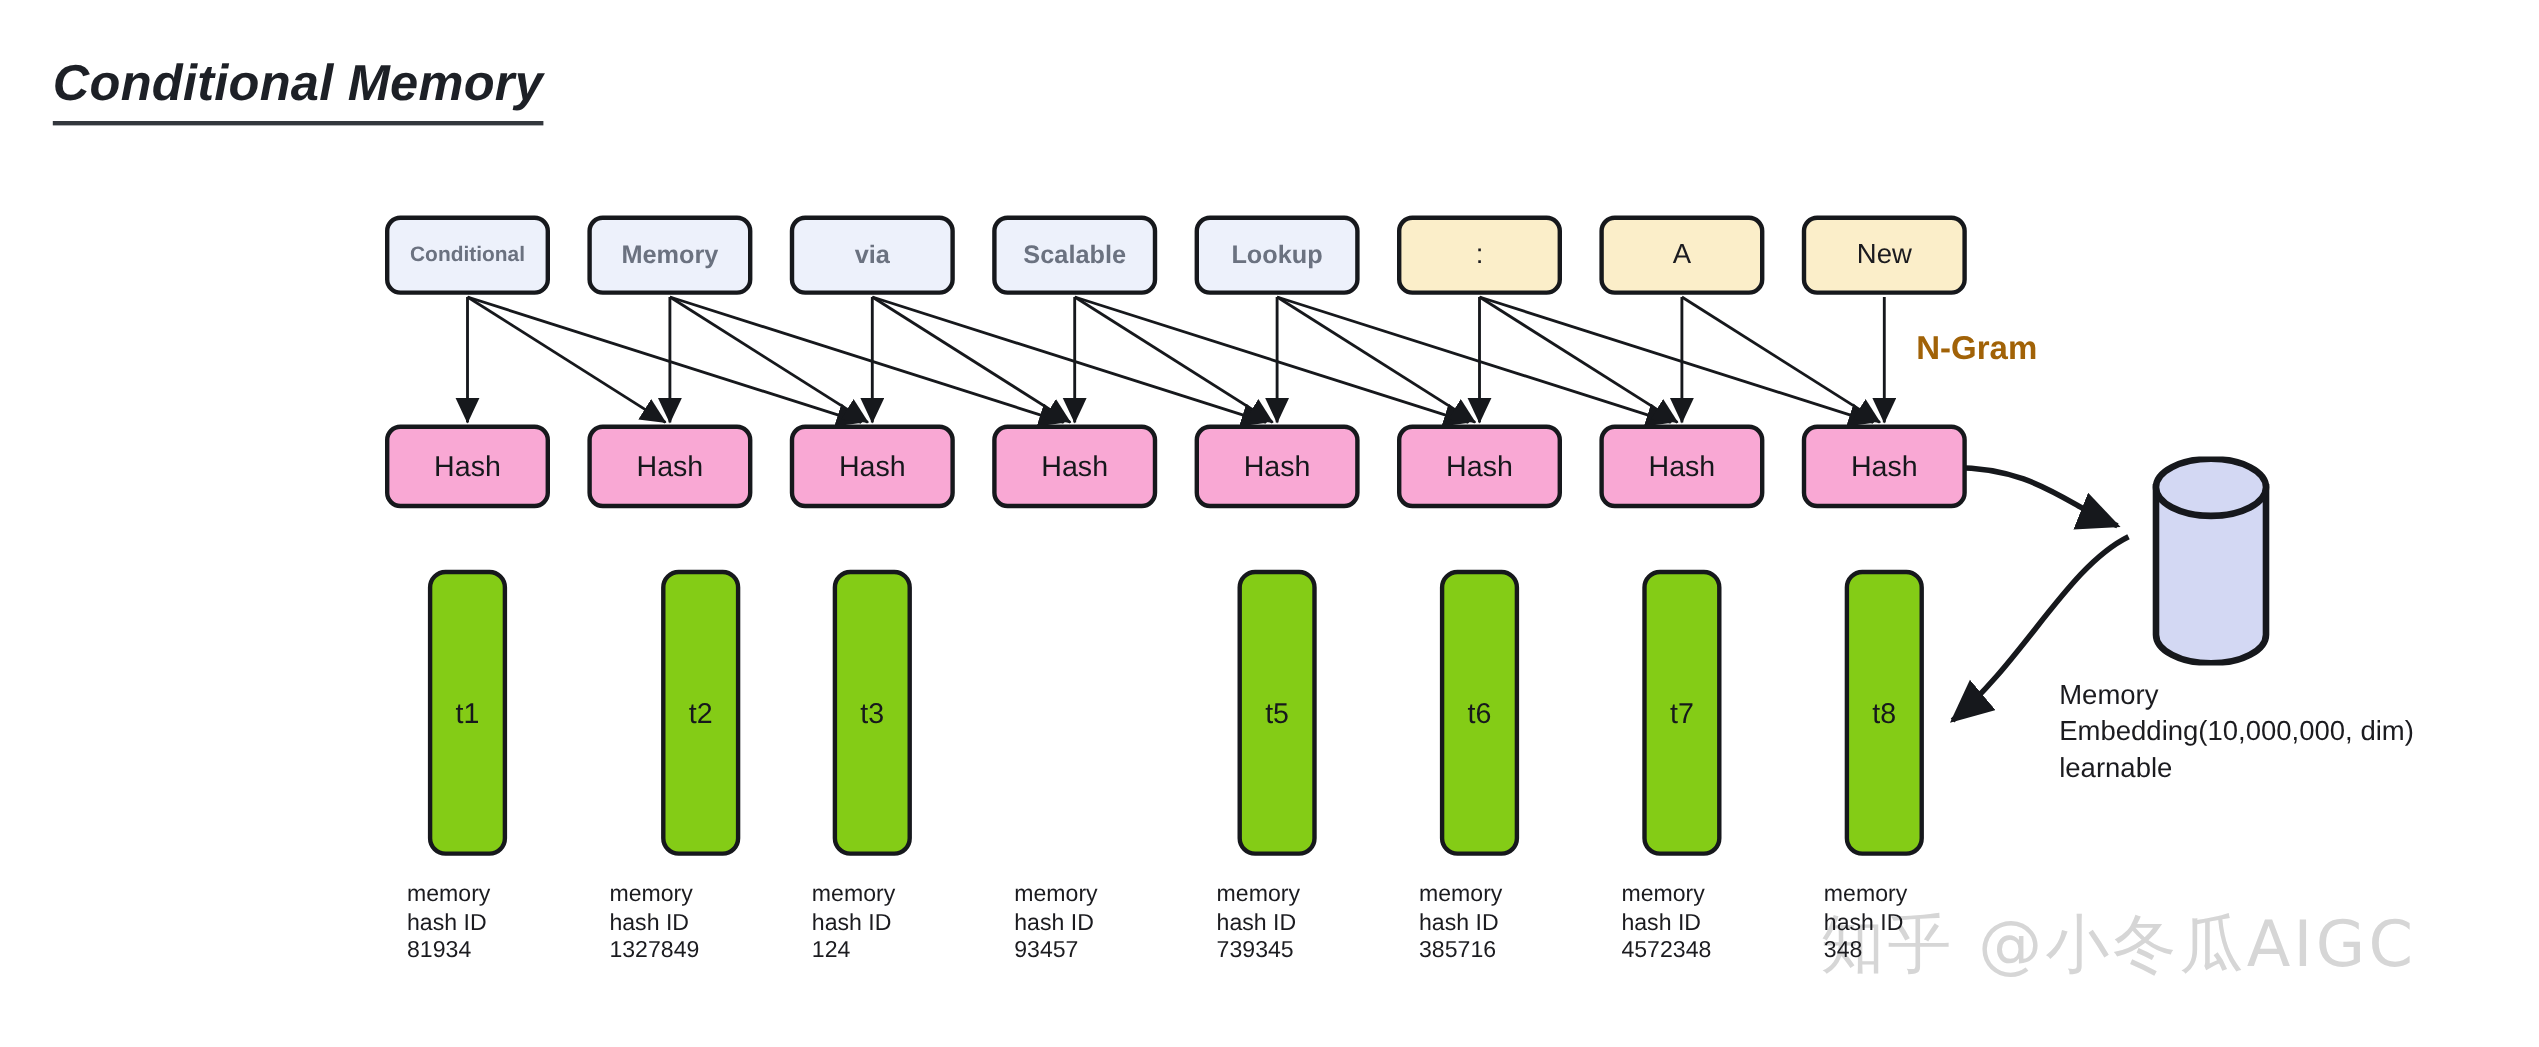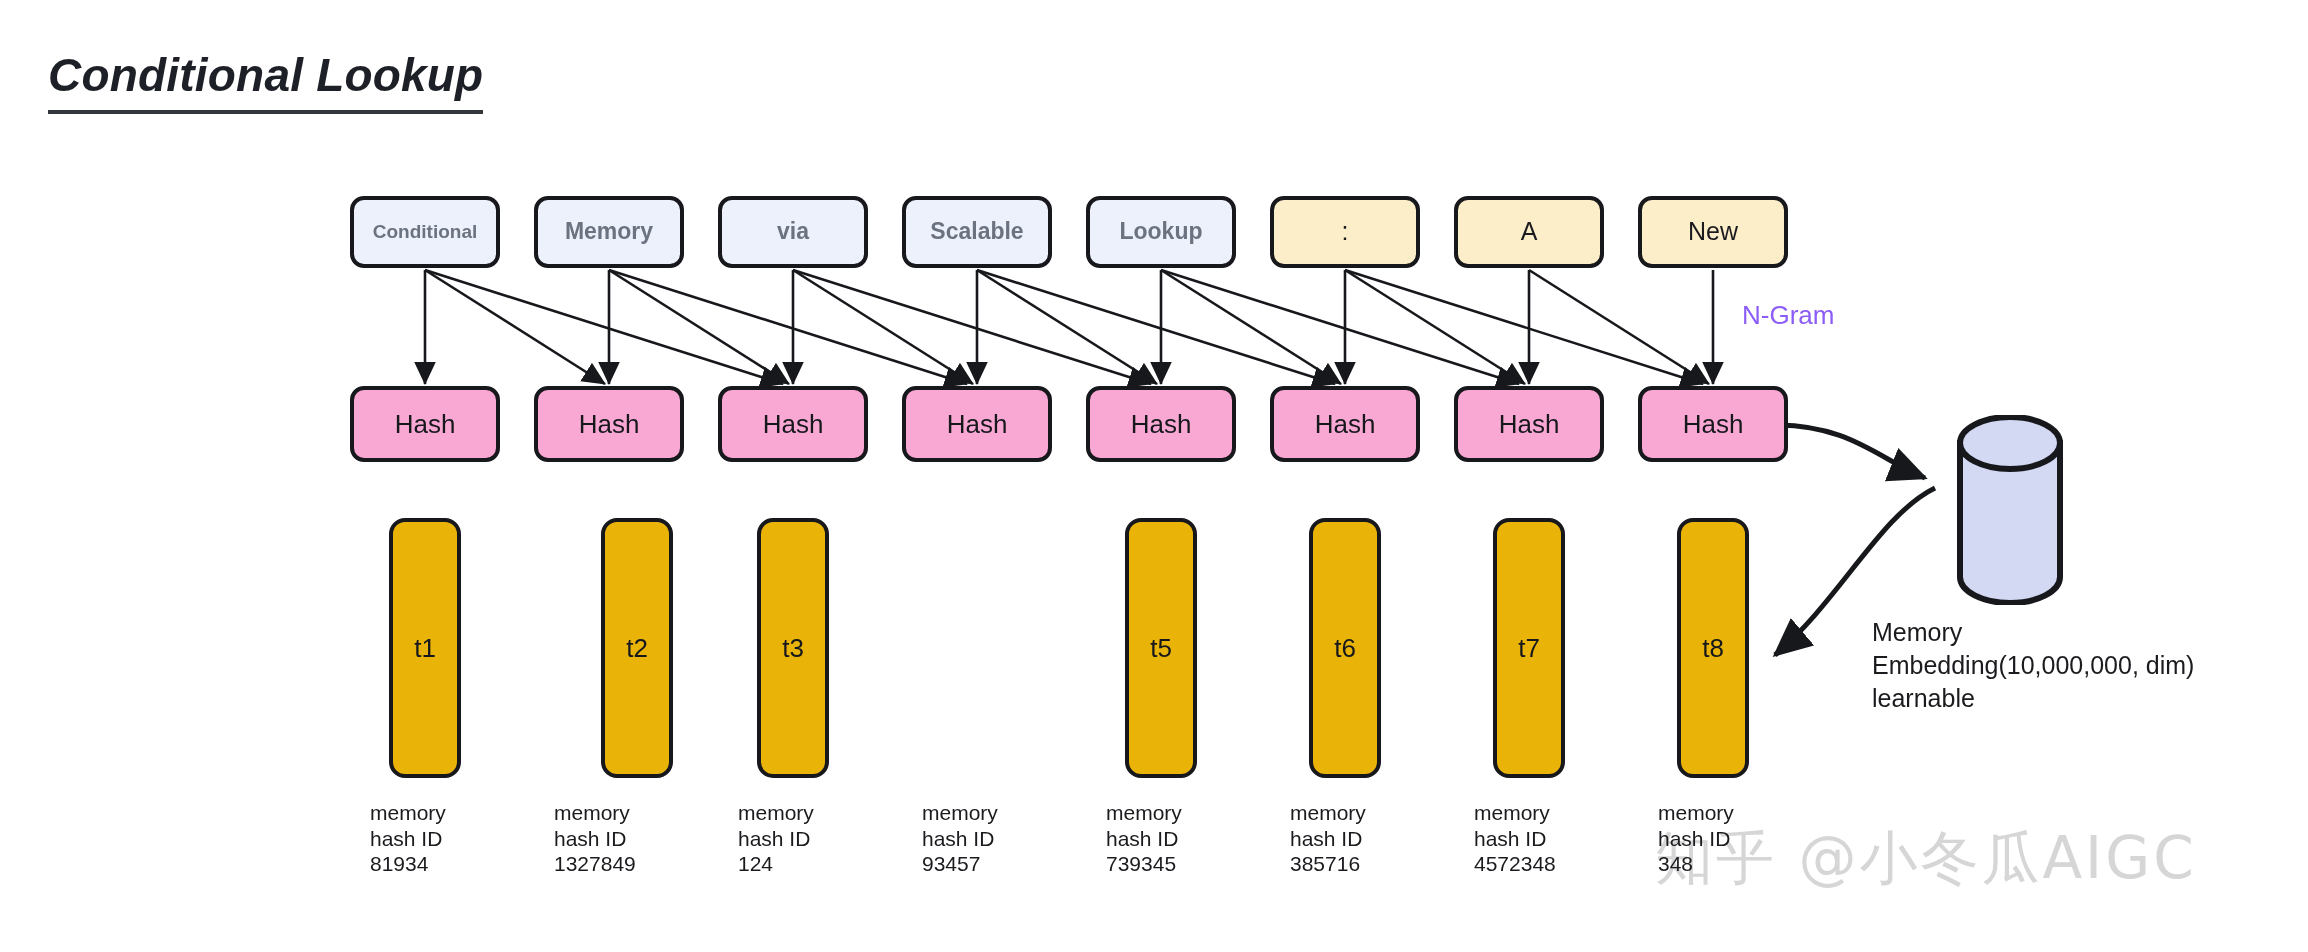--- a/index.html
+++ b/index.html
@@ -40,35 +40,35 @@
   .tok .lbl{padding:0 6px;}
   .tok.blue .lbl{color:#6b7280;font-weight:bold;}
   .tok.blue.small .lbl{font-size:19px;}
   .tok.yellow .lbl{color:#1b1b1f;font-weight:normal;font-size:25px;}
 
   .hash{
     height:76px;background:#f9a8d4;font-size:26px;color:#16181c;
   }
 
   .tcol{
-    background:#eab308;border-radius:16px;font-size:26px;color:#16181c;
+    background:#84cc16;border-radius:16px;font-size:26px;color:#16181c;
   }
 
   
   .cap{
     position:absolute;
     font-size:21px;line-height:1.22;
     color:#1b1b1f;
     white-space:pre-line;
   }
 
   
   #ngram{
     position:absolute;
-    font-size:26px;color:#8b5cf6;
+    font-size:30px;color:#a16207;font-weight:bold;
   }
   #memnote{
     position:absolute;
     font-size:25px;line-height:1.32;color:#1b1b1f;
     white-space:pre-line;
   }
 
   
   #cyl{position:absolute;}
   
@@ -80,21 +80,21 @@
     white-space:nowrap;
     font-family:"DejaVu Sans", sans-serif;
   }
   svg.lines{position:absolute;left:0;top:0;width:2308px;height:952px;pointer-events:none;}
 </style>
 </head>
 <body>
 
 <div id="stage">
 
-  <div id="title">Conditional Lookup</div>
+  <div id="title">Conditional Memory</div>
 
   <svg class="lines" viewBox="0 0 2308 952">
     <defs>
       <marker id="ah" markerWidth="11" markerHeight="11" refX="8.6" refY="4.2" orient="auto" markerUnits="strokeWidth">
         <path d="M0,0 L9,4.2 L0,8.4 z" fill="#16181c"></path>
       </marker>
       <marker id="ahbig" markerWidth="9" markerHeight="9" refX="7.2" refY="3.6" orient="auto" markerUnits="strokeWidth">
         <path d="M0,0 L7.8,3.6 L0,7.2 z" fill="#16181c"></path>
       </marker>
     </defs>

